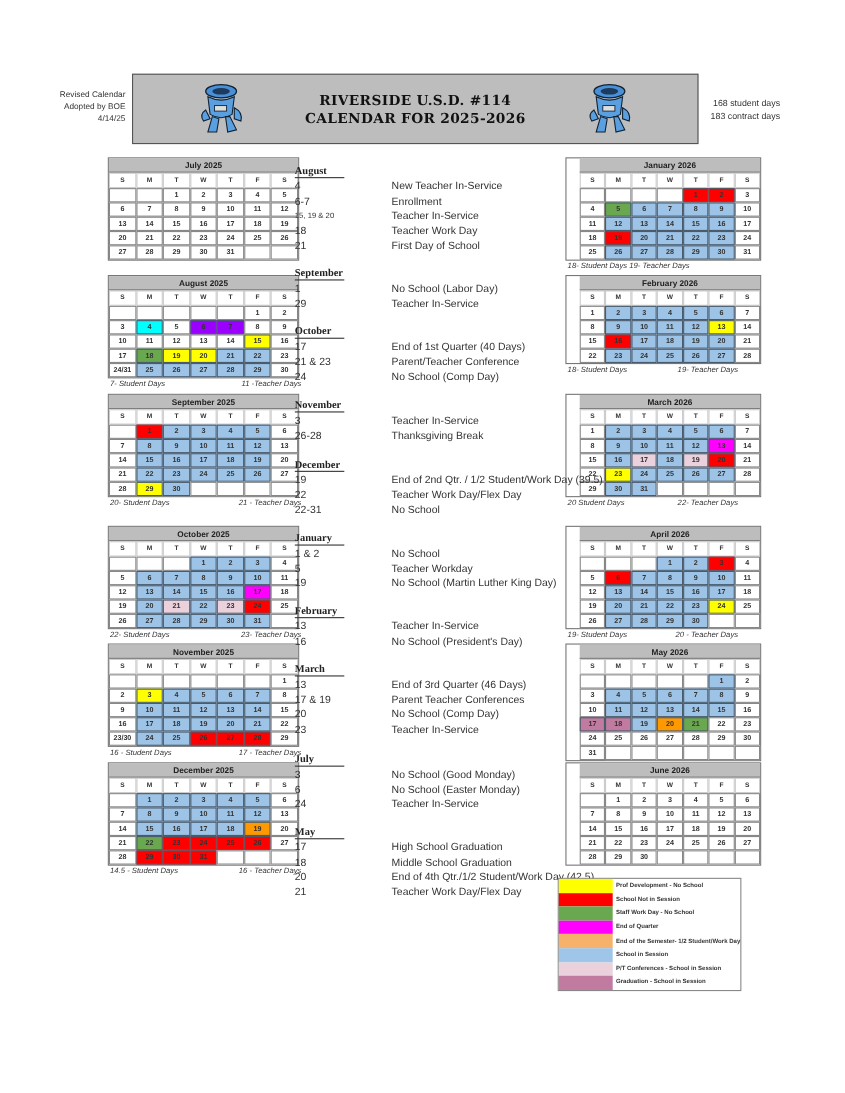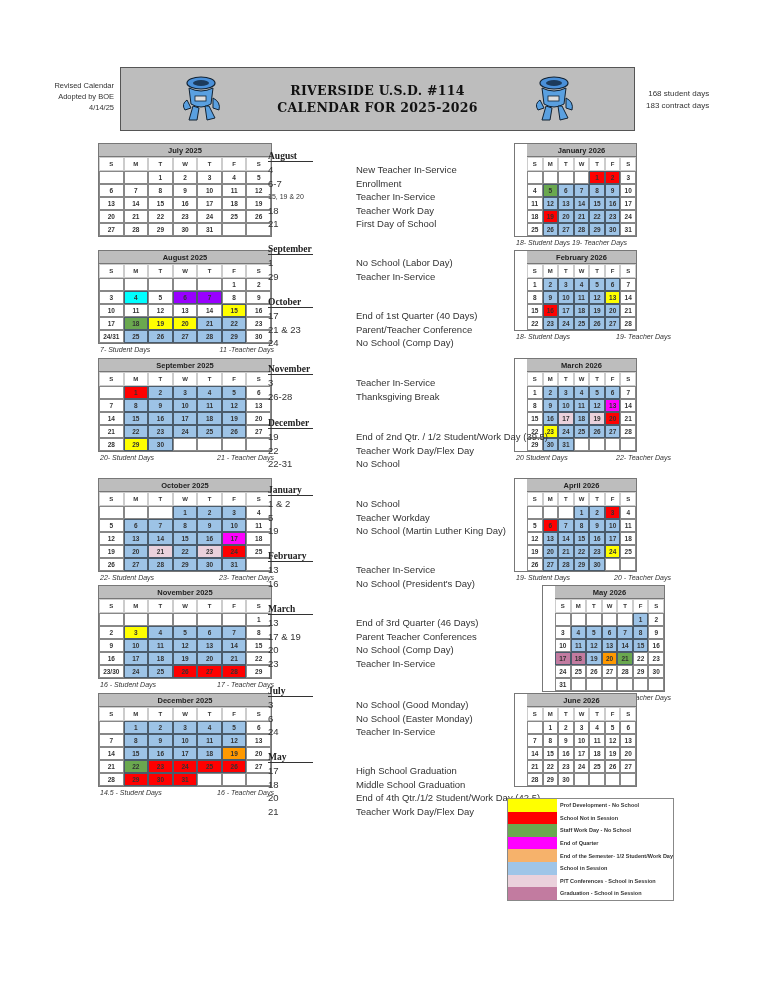--- a/index.html
+++ b/index.html
@@ -6,21 +6,21 @@
   body { width: 768px; height: 994px; background: #fff; font-family: "Liberation Sans", sans-serif; position: relative; overflow: hidden; color: #222; }
   .adopted { position: absolute; left: 40px; top: 80px; width: 74px; text-align: right; font-size: 7.5px; line-height: 11px; color: #333; }
   .header-box { position: absolute; left: 120px; top: 67px; width: 515px; height: 64px; background: #bdbdbd; border: 1px solid #555; }
   .header-title { position: absolute; left: 0; right: 0; top: 14px; text-align: center; font-family: "DejaVu Serif", serif; font-weight: bold; font-size: 12.5px; line-height: 17px; color: #111; letter-spacing: 0.3px; }
   .mascot { position: absolute; top: 6px; width: 44px; height: 50px; }
   .mascot.left { left: 58px; }
   .mascot.right { right: 58px; }
   .days-total { position: absolute; left: 646px; top: 88px; font-size: 8px; line-height: 12px; color: #333; text-align: right; }
 
   .cal { position: absolute; width: 174px; border: 1px solid #777; background: #fff; }
-  .cal.right { width: 123px; padding-left: 12px; }
+  .cal.right { width: 178px; padding-left: 12px; }
   .cal-title { background: #bdbdbd; text-align: center; font-size: 7.5px; font-weight: bold; height: 13px; line-height: 13px; border-bottom: 1px solid #777; }
   .cal-grid { display: grid; grid-template-columns: repeat(7, 1fr); }
   .cal-cell { height: 13px; line-height: 12px; text-align: center; font-size: 6.5px; font-weight: bold; border: 1px solid #888; color: #333; }
   .cal-head { height: 14px; line-height: 13px; font-size: 6px; border: 1px solid #ccc; }
   .c-blue { background: #9dc3e6; border-color: #4a5b6b; }
   .c-red { background: #ff0000; border-color: #4a5b6b; }
   .c-yellow { background: #ffff00; border-color: #4a5b6b; }
   .c-green { background: #6aa84f; border-color: #4a5b6b; }
   .c-purple { background: #9900ff; border-color: #4a5b6b; }
   .c-cyan { background: #00ffff; border-color: #4a5b6b; }
@@ -579,21 +579,21 @@
         <div class="cal-cell c-blue">29</div>
         <div class="cal-cell c-blue">30</div>
         <div class="cal-cell c-empty"></div>
         <div class="cal-cell c-empty"></div>
       </div>
     </div>
     <div class="cal-foot" style="left: 516px; top: 574px; width: 155px;">
       <span>19- Student Days</span>
       <span>20 - Teacher Days</span>
     </div>
-    <div class="cal right" style="left: 514px; top: 585px; margin-left: 28px;">
+    <div class="cal right" style="left: 514px; top: 585px;">
       <div class="cal-title">May 2026</div>
       <div class="cal-grid">
         <div class="cal-cell cal-head">S</div>
         <div class="cal-cell cal-head">M</div>
         <div class="cal-cell cal-head">T</div>
         <div class="cal-cell cal-head">W</div>
         <div class="cal-cell cal-head">T</div>
         <div class="cal-cell cal-head">F</div>
         <div class="cal-cell cal-head">S</div>
         <div class="cal-cell c-empty"></div>

